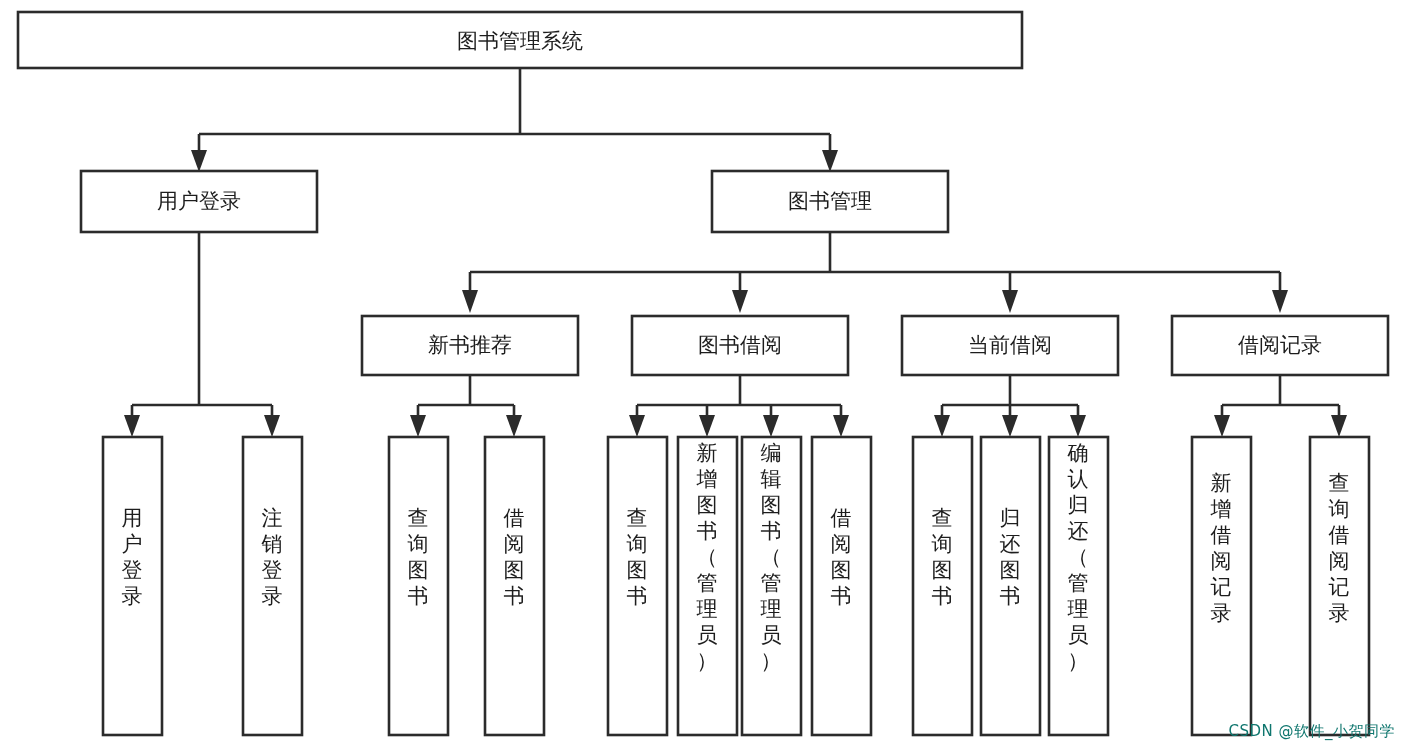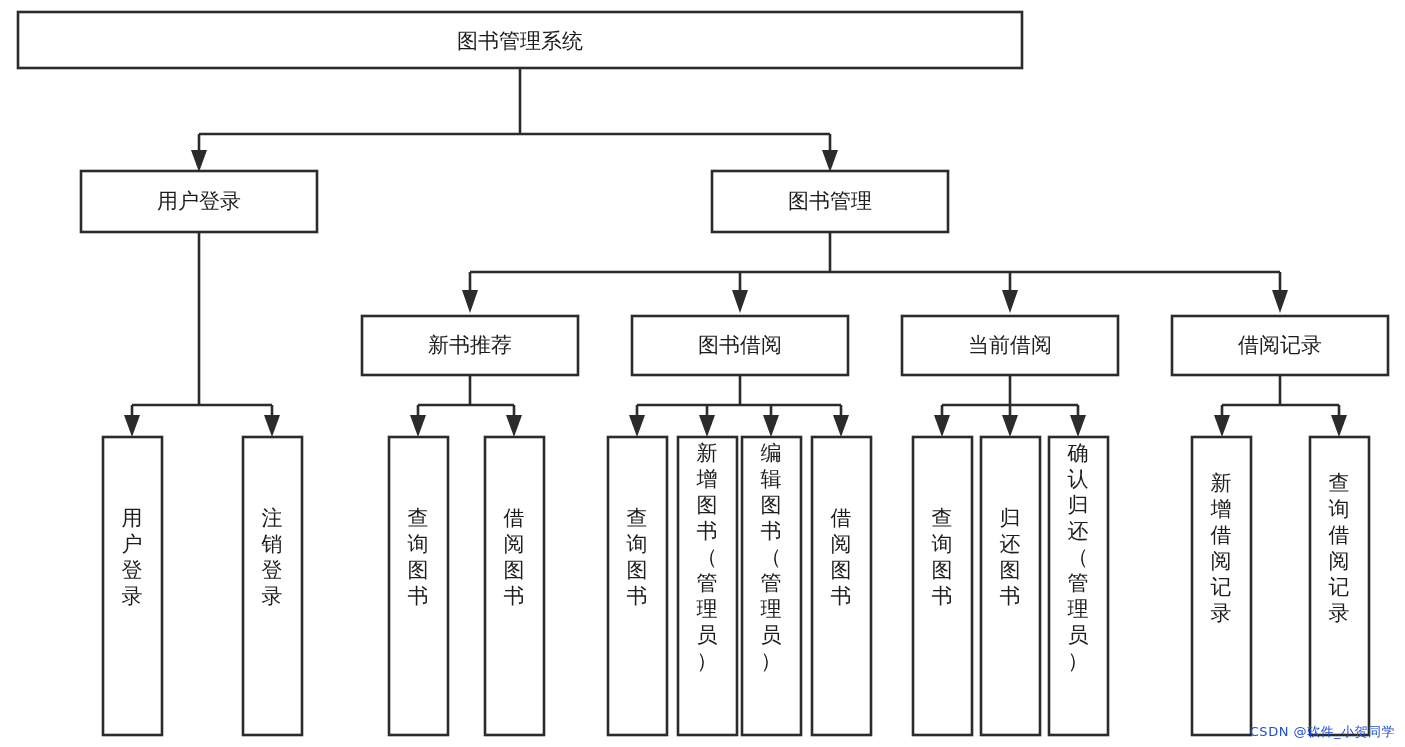--- a/index.html
+++ b/index.html
@@ -52,22 +52,22 @@
     font-family: "DejaVu Sans", "Liberation Sans", sans-serif;
     font-size: 21px;
     fill: #1d1d1d;
     text-anchor: middle;
   }
   .watermark {
     position: absolute;
     right: 10px;
     bottom: 6px;
     font-family: "DejaVu Sans", "Liberation Sans", sans-serif;
-    font-size: 13px;
-    color: #1d4ed8;
+    font-size: 15px;
+    color: #0f766e;
     letter-spacing: 0.5px;
     white-space: nowrap;
     user-select: none;
   }
 </style>
 </head>
 <body>
 
 <div id="diagram-root">
 

